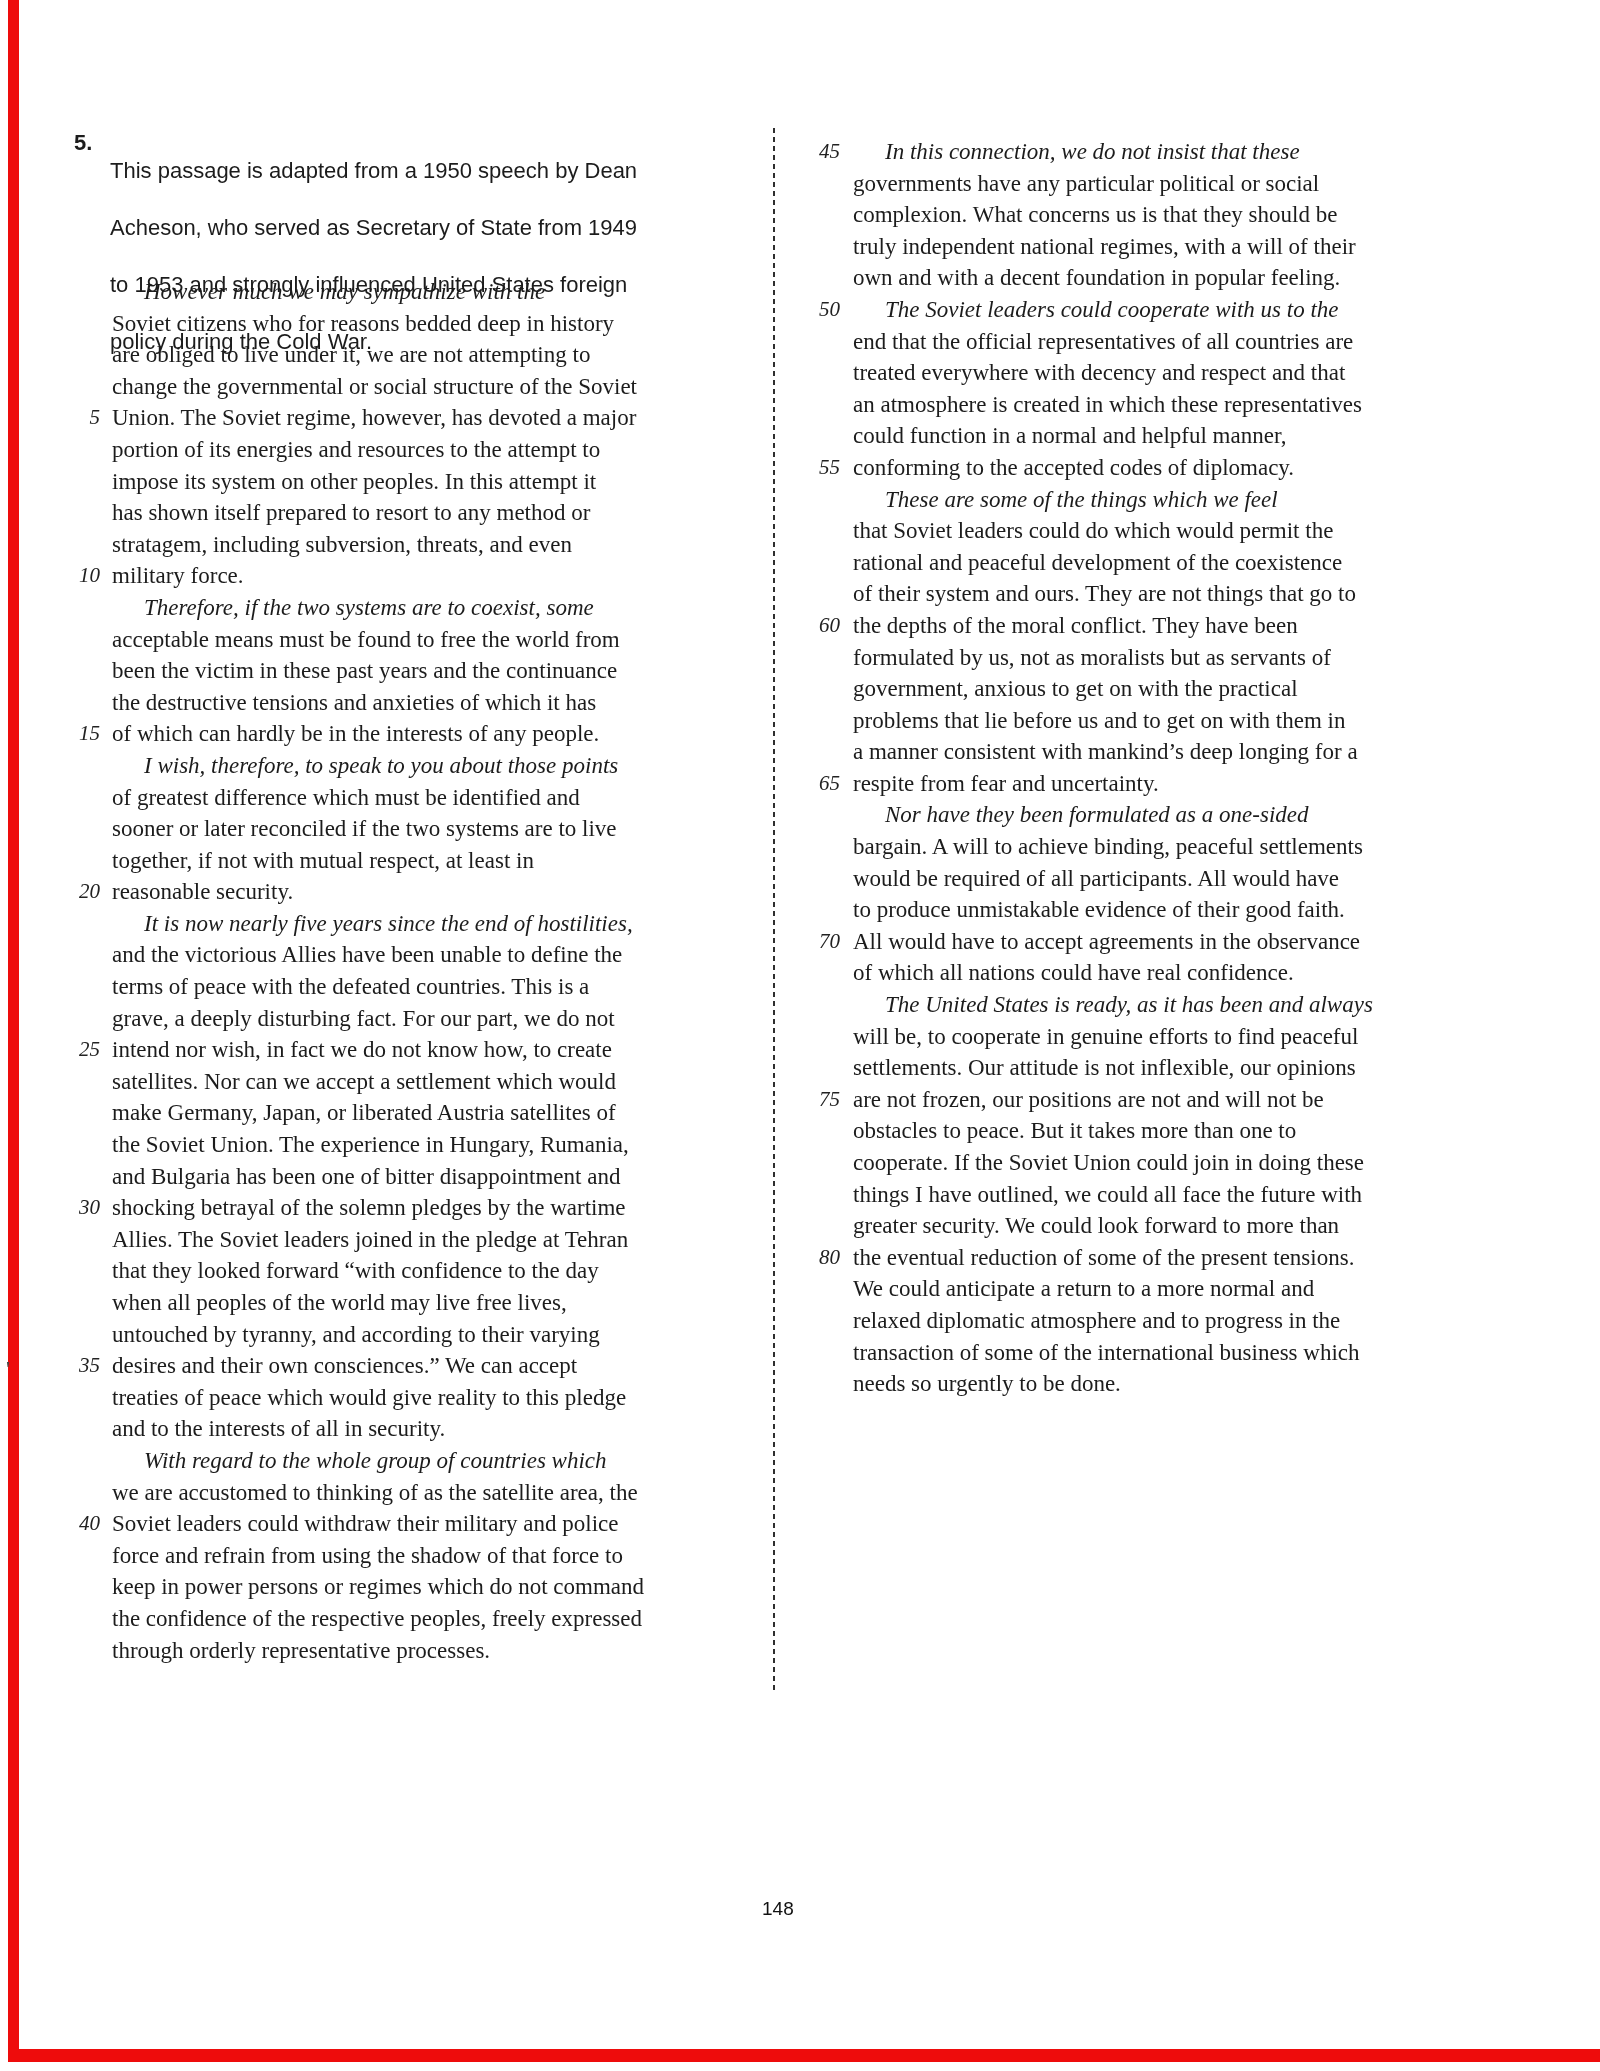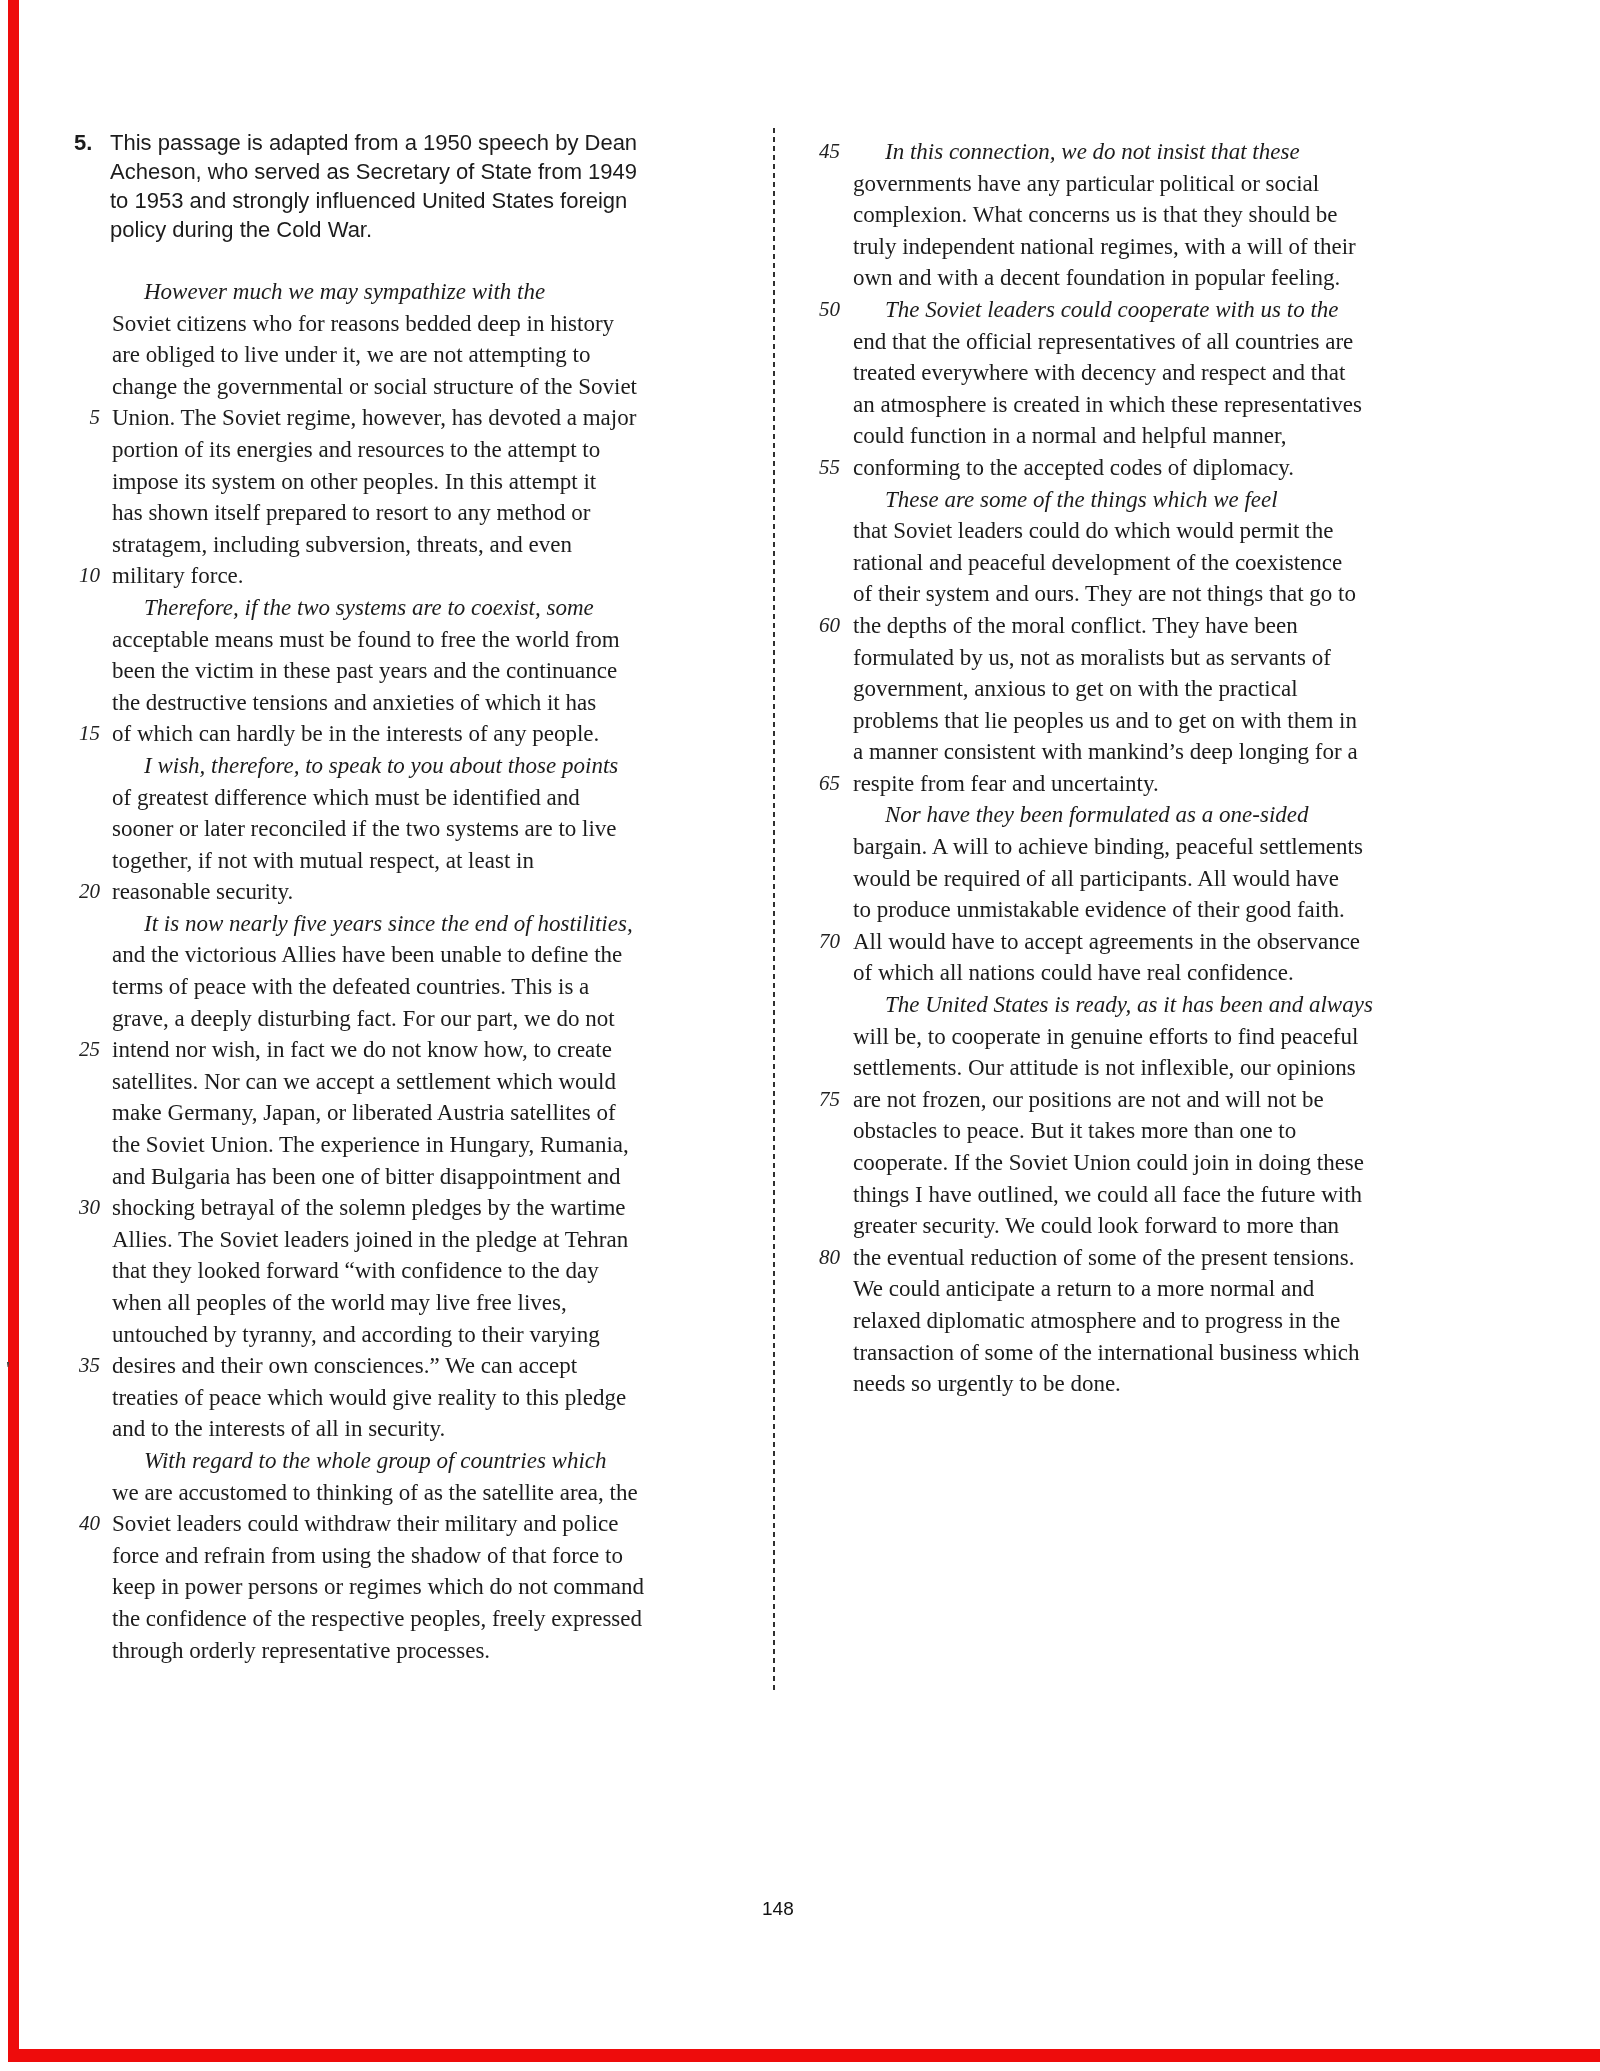--- a/index.html
+++ b/index.html
@@ -13,21 +13,21 @@
   #red-left   { left:8px;  top:0;      width:11px;  height:2061px; }
   #red-bottom { left:8px;  top:2049px; width:1592px; height:13px;  }
 
   #question {
     position:absolute; left:74px; top:128px;
     display:flex; align-items:flex-start;
     font-family:"Liberation Sans", sans-serif;
     font-size:22px; line-height:29px;
   }
   #q-num { font-weight:bold; width:36px; flex:none; }
-  .q-line { white-space:nowrap; }
+  .q-line { white-space:nowrap;margin-top:28px; }
 
   #divider {
     position:absolute; left:773px; top:128px; width:2px; height:1564px;
     background:repeating-linear-gradient(to bottom, #2e2e2e 0 5px, transparent 5px 9px);
   }
 
   .passage { position:absolute; font-size:23px; line-height:31.6px; }
   #left-col  { left:70px;  top:276px; width:704px; }
   #right-col { left:800px; top:136px; width:760px; }
 
@@ -325,21 +325,21 @@
     <div class="pline">
       <span class="lnum"></span>
       <span class="ltxt">formulated by us, not as moralists but as servants of</span>
     </div>
     <div class="pline">
       <span class="lnum"></span>
       <span class="ltxt">government, anxious to get on with the practical</span>
     </div>
     <div class="pline">
       <span class="lnum"></span>
-      <span class="ltxt">problems that lie peoples us and to get on with them in</span>
+      <span class="ltxt">problems that lie before us and to get on with them in</span>
     </div>
     <div class="pline">
       <span class="lnum"></span>
       <span class="ltxt">a manner consistent with mankind’s deep longing for a</span>
     </div>
     <div class="pline">
       <span class="lnum">65</span>
       <span class="ltxt">respite from fear and uncertainty.</span>
     </div>
     <div class="pline indent">

